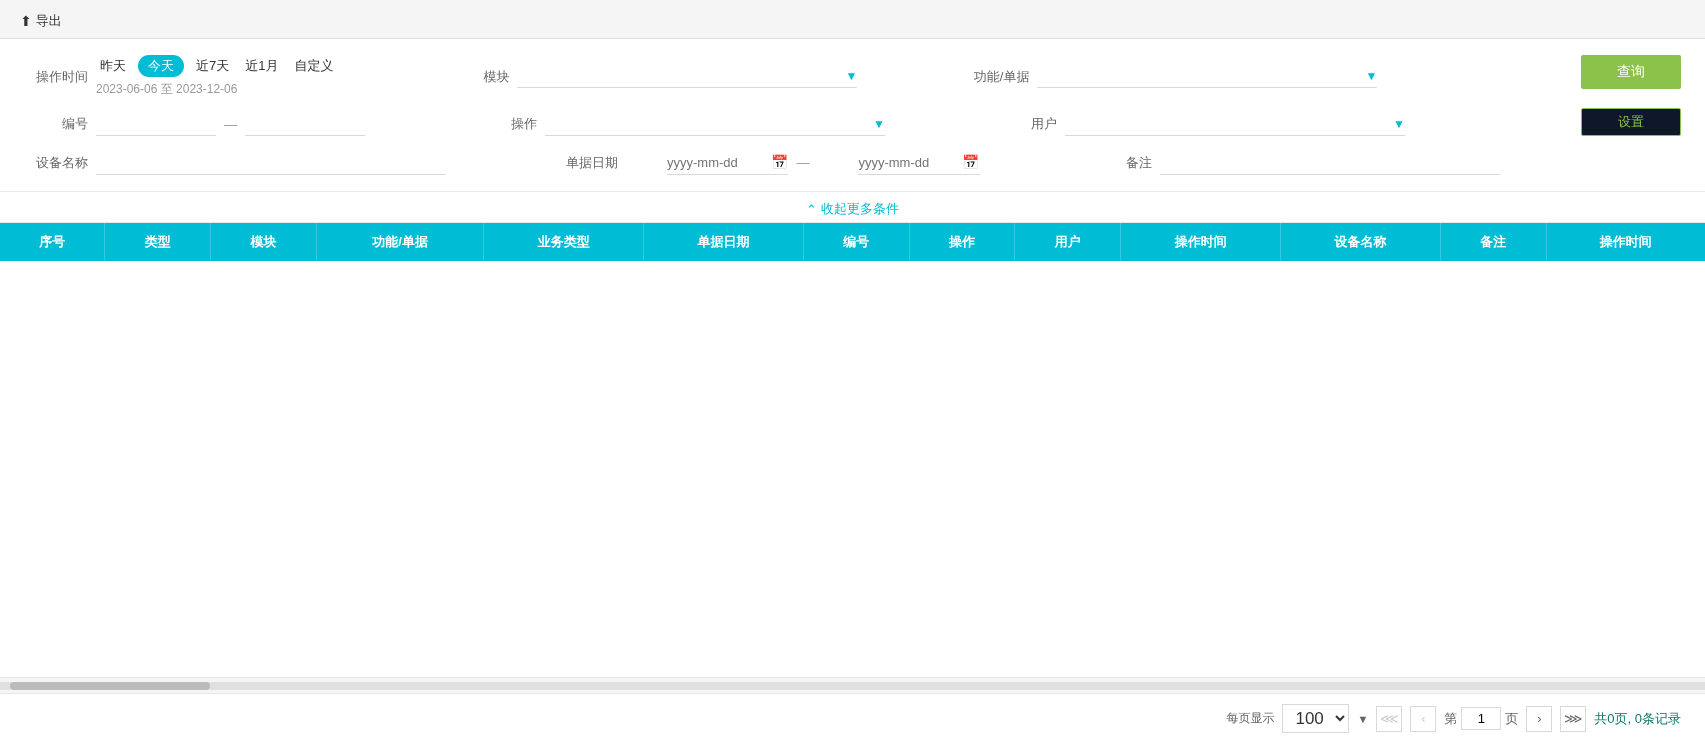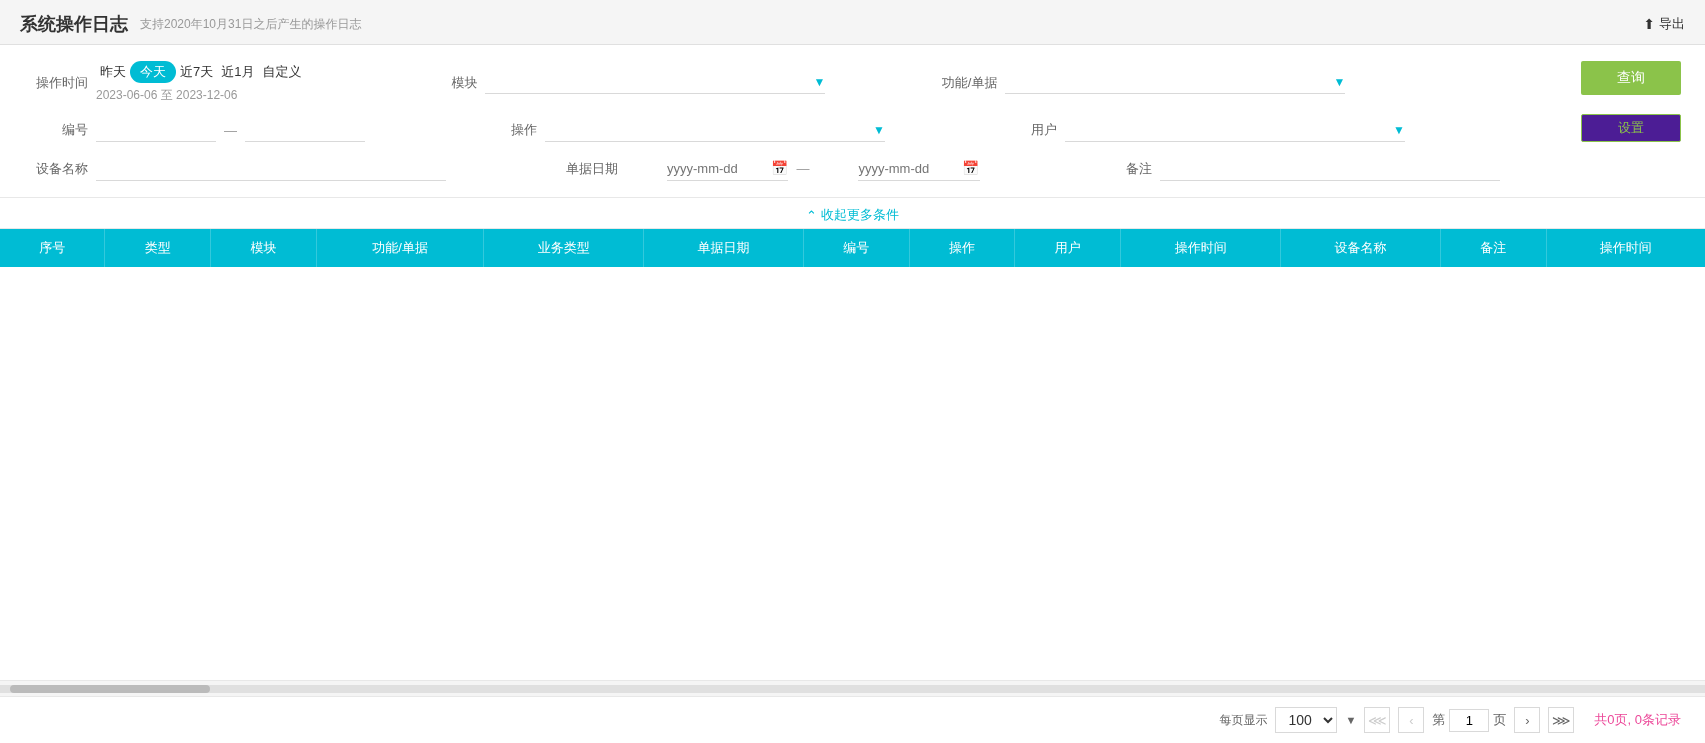--- a/index.html
+++ b/index.html
@@ -14,84 +14,80 @@
     .export-btn { display: flex; align-items: center; gap: 4px; color: #333; font-size: 13px; cursor: pointer; }
     .export-icon { font-size: 14px; }
     
     
     .filter-area { background: #fff; padding: 16px 24px; border-bottom: 1px solid #e8e8e8; }
     
     .filter-label { color: #666; font-size: 13px; width: 64px; text-align: right; margin-right: 8px; flex-shrink: 0; }
     
     
     .time-filter { display: flex; flex-direction: column; }
-    .time-buttons { display: flex; align-items: center; }
+    .time-buttons { display: flex; align-items: center; gap: 8px; }
     .time-btn { font-size: 13px; color: #333; cursor: pointer; background: none; border: none; padding: 2px 4px; }
     .time-btn.active { background: #00bcd4; color: #fff; border-radius: 11px; padding: 2px 10px; }
     .time-range { font-size: 12px; color: #999; margin-top: 4px; }
     .filter-input { border: none; border-bottom: 1px solid #d9d9d9; outline: none; padding: 4px 0; font-size: 13px; color: #333; background: transparent; width: 160px; }
     .filter-input::placeholder { color: #bbb; }
     .filter-dash { margin: 0 8px; color: #999; }
     
     .filter-select { display: flex; align-items: center; border-bottom: 1px solid #d9d9d9; padding: 4px 0; width: 340px; cursor: pointer; }
     .filter-select-text { flex: 1; font-size: 13px; color: #bbb; }
     .filter-select-arrow { color: #00bcd4; font-size: 12px; margin-left: 8px; }
     .filter-block { display: flex; align-items: center; }
     
     
     .action-buttons { display: flex; flex-direction: column; gap: 19px; align-self: flex-start; }
     .query-btn { background: #8bc34a; color: #fff; border: none; padding: 8px 24px; font-size: 14px; cursor: pointer; border-radius: 2px; }
-    .settings-btn { background: #4c1d95; color: #8bc34a; border: 1px solid #8bc34a; padding: 4px 36px; font-size: 13px; cursor: pointer; border-radius: 2px; }
+    .settings-btn { background: #0f172a; color: #8bc34a; border: 1px solid #8bc34a; padding: 4px 36px; font-size: 13px; cursor: pointer; border-radius: 2px; }
     
     
     .collapse-row { display: flex; justify-content: center; align-items: center; padding: 8px 0 4px 0; background: #fff; border-bottom: 1px solid #e8e8e8; }
     .collapse-btn { display: flex; align-items: center; gap: 4px; color: #00bcd4; font-size: 13px; cursor: pointer; background: none; border: none; }
     
     
     .table-wrapper { flex: 1; background: #fff; overflow-x: auto; }
     .data-table { width: 100%; border-collapse: collapse; min-width: 1600px; }
     .data-table thead tr { background: #00bcd4; }
-    .data-table thead th { color: #fff; font-size: 13px; font-weight: normal; padding: 10px 12px; text-align: center; border-right: 1px solid rgba(255,255,255,0.2); white-space: nowrap; }
+    .data-table thead th { color: #fff; font-size: 13px; font-weight: bold; padding: 10px 12px; text-align: center; border-right: 1px solid rgba(255,255,255,0.2); white-space: nowrap; }
     .data-table thead th:last-child { border-right: none; }
     .empty-area { height: 380px; display: flex; align-items: center; justify-content: center; background: #fff; }
     
     
     .scrollbar-area { background: #f5f5f5; height: 16px; border-top: 1px solid #e8e8e8; display: flex; align-items: center; padding: 0 0; }
     .scrollbar-track { width: 100%; height: 8px; background: #e0e0e0; position: relative; }
     .scrollbar-thumb { position: absolute; left: 10px; width: 200px; height: 8px; background: #bbb; border-radius: 4px; }
     
     
     .pagination { background: #fff; padding: 10px 24px; display: flex; align-items: center; justify-content: flex-end; gap: 8px; border-top: 1px solid #e8e8e8; }
     .page-size-label { color: #666; font-size: 12px; }
-    .page-size-select { border: 1px solid #d9d9d9; padding: 3px 8px; font-size: 14px; cursor: pointer; color: #333; background: #fff; }
+    .page-size-select { border: 1px solid #d9d9d9; padding: 3px 8px; font-size: 17px; cursor: pointer; color: #333; background: #fff; }
     .page-nav-btn { background: none; border: 1px solid #d9d9d9; color: #666; width: 26px; height: 26px; cursor: pointer; font-size: 13px; display: flex; align-items: center; justify-content: center; }
     .page-nav-btn:disabled { color: #ccc; cursor: not-allowed; }
     .page-info { display: flex; align-items: center; gap: 4px; color: #666; font-size: 13px; }
     .page-num-input { border: 1px solid #d9d9d9; width: 40px; padding: 3px 6px; text-align: center; font-size: 13px; }
-    .total-info { color: #ec4899; font-size: 13px; margin-left: 12px; }
+    .total-info { color: #0f766e; font-size: 13px; margin-left: 0; }
 
     
     .date-input-wrapper { display: flex; align-items: center; border-bottom: 1px solid #d9d9d9; padding: 4px 0; margin-left: 41px; }
     .date-input { border: none; outline: none; font-size: 13px; color: #bbb; background: transparent; width: 100px; }
     .date-icon { color: #00bcd4; font-size: 14px; margin-left: 4px; cursor: pointer; }
     
     .filter-main-row { display: flex; align-items: flex-start; justify-content: space-between; }
     .filter-columns { flex: 1; display: flex; flex-direction: column; gap: 14px; }
     .filter-row-inner { display: flex; align-items: center; gap: 48px; }
   </style>
 </head>
 <body>
 
 <div class="page-wrapper">
 
   <div class="page-header">
-    <div style="display:flex;align-items:center;">
-      <span class="page-title">系统操作日志</span>
-      <span class="page-subtitle">支持2020年10月31日之后产生的操作日志</span>
-    </div>
     <div class="export-btn">
       <span class="export-icon">⬆</span>
       <span>导出</span>
     </div>
   </div>
 
   <div class="filter-area">
     <div class="filter-main-row">
       <div class="filter-columns">
 

